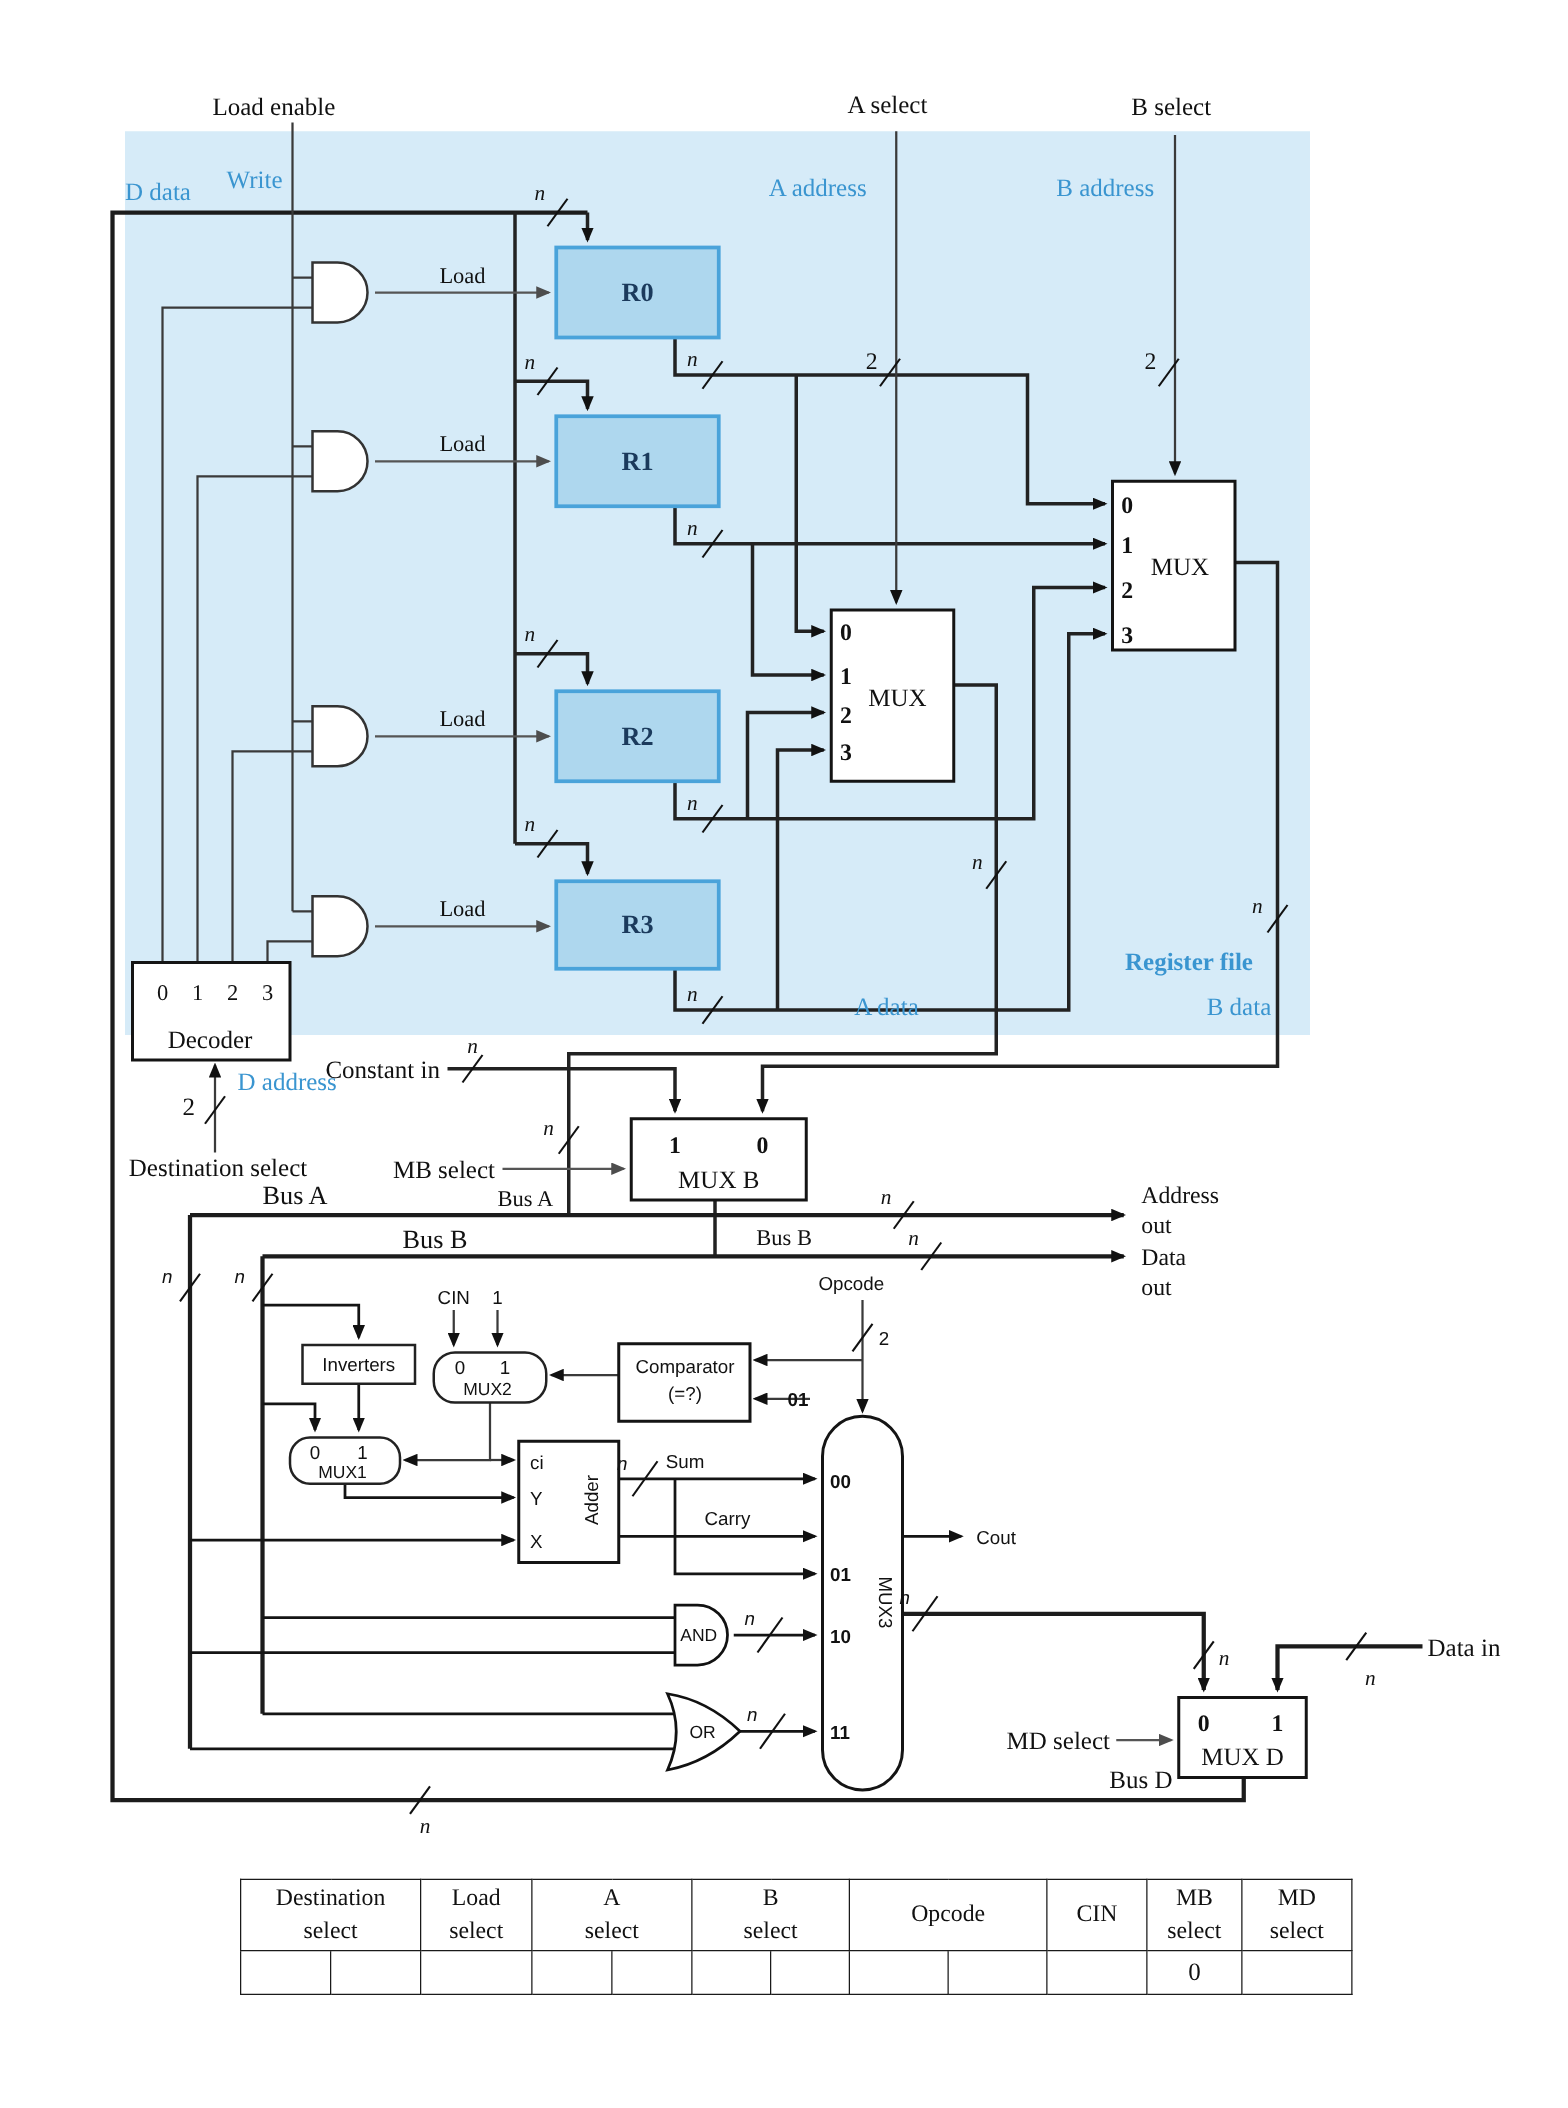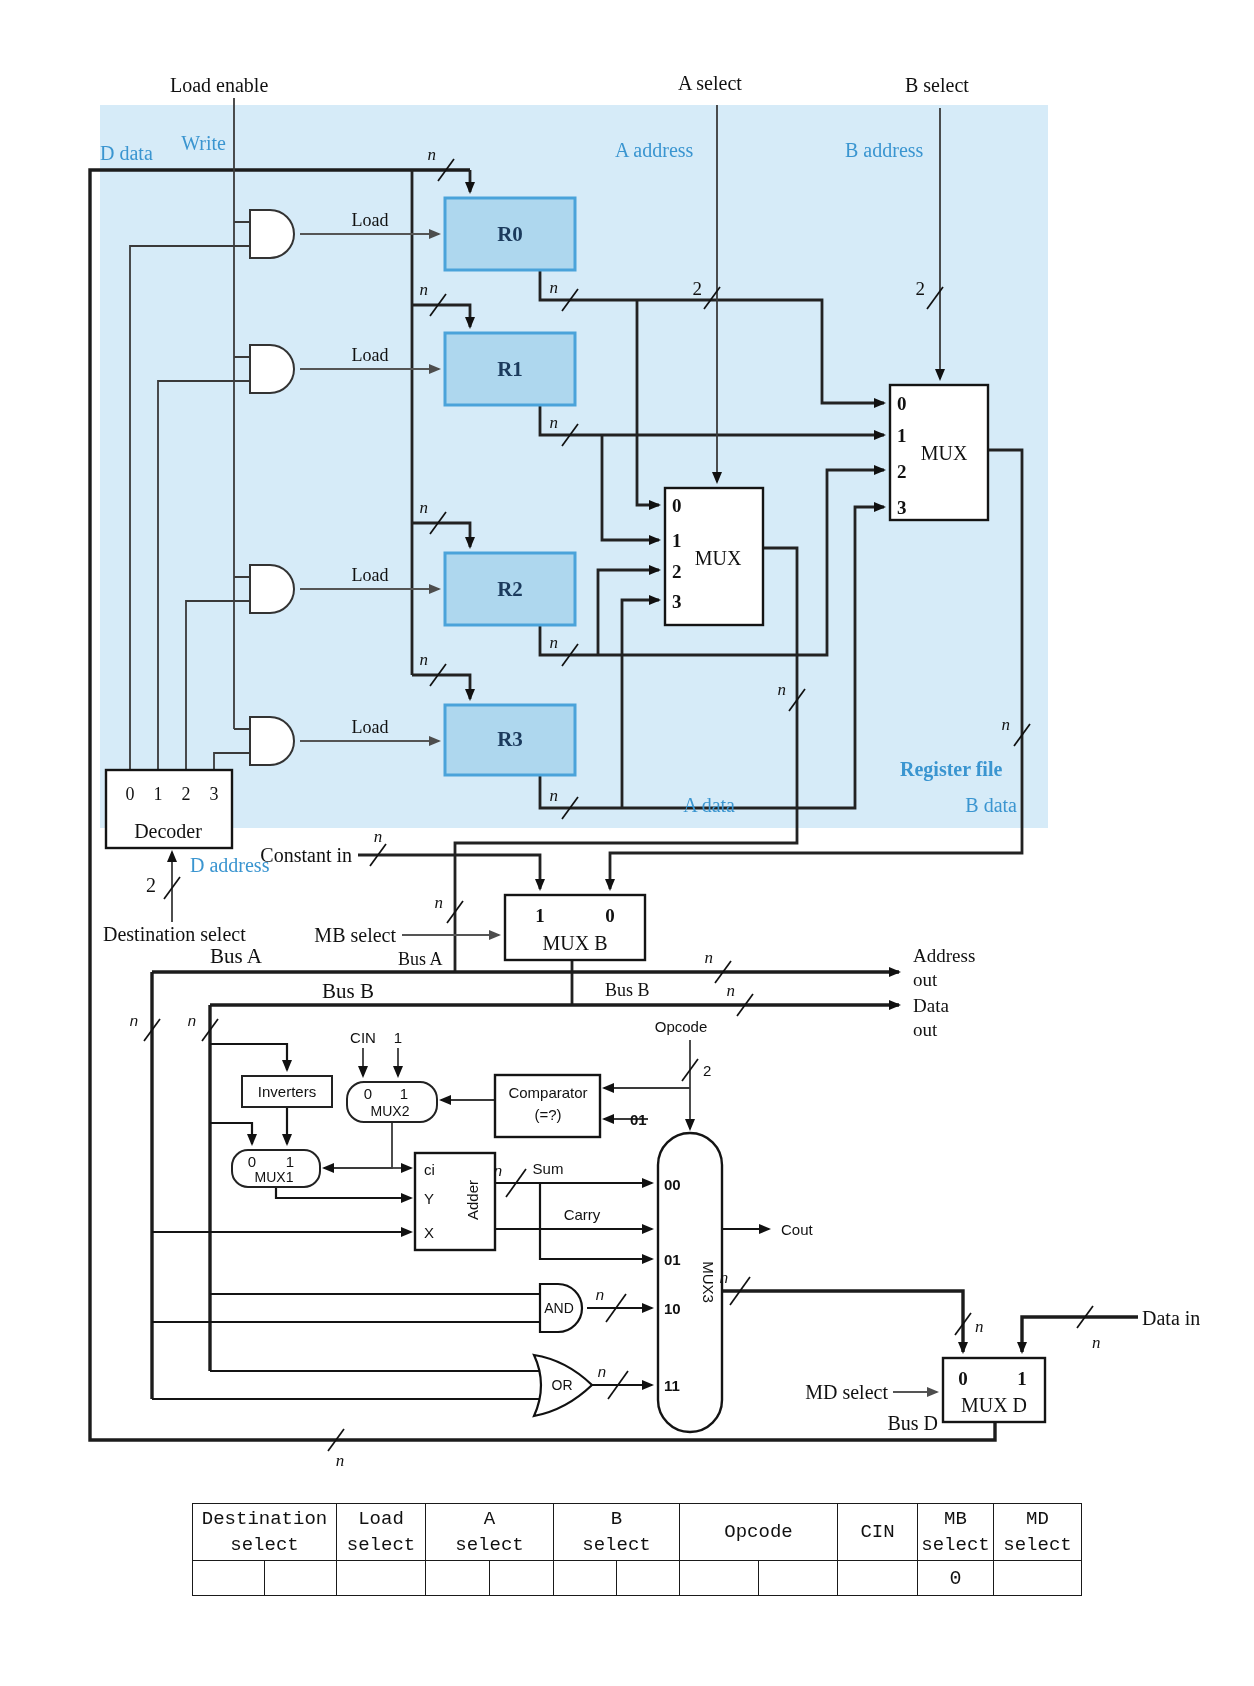--- a/index.html
+++ b/index.html
@@ -26,21 +26,21 @@
   .gray{stroke:#555;stroke-width:1.8;fill:none;}
   .med{stroke:#141414;stroke-width:2.2;fill:none;}
   .sl{stroke:#111;stroke-width:1.7;}
   .box{fill:#fff;stroke:#141414;stroke-width:2.4;}
   .boxthin{fill:#fff;stroke:#222;stroke-width:2;}
   .reg{fill:#aed7ee;stroke:#4aa3da;stroke-width:3;}
   .gate{fill:#fff;stroke:#333;stroke-width:2;}
   .gateb{fill:#fff;stroke:#111;stroke-width:2.2;}
   
   .sheet{position:absolute;left:192px;top:1503px;border-collapse:collapse;table-layout:fixed;
-         font-family:Liberation Mono, monospace;font-size:19px;color:#111;}
+         font-family:Liberation Serif, serif;font-size:19px;color:#111;}
   .sheet th,.sheet td{border:1.6px solid #1a1a1a;padding:0;text-align:center;font-weight:normal;}
   .sheet th{height:56px;line-height:26px;vertical-align:middle;}
   .sheet td{height:34px;}
   .sheet th span{display:block;}
   .val0{font-weight:bold;font-size:20px;}
 </style>
 </head>
 <body>
 
 <div class="stage">

